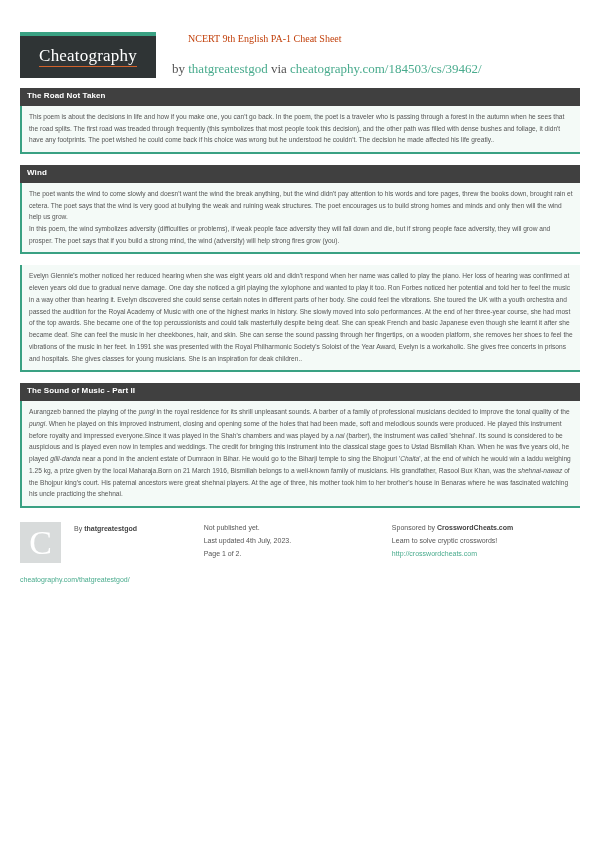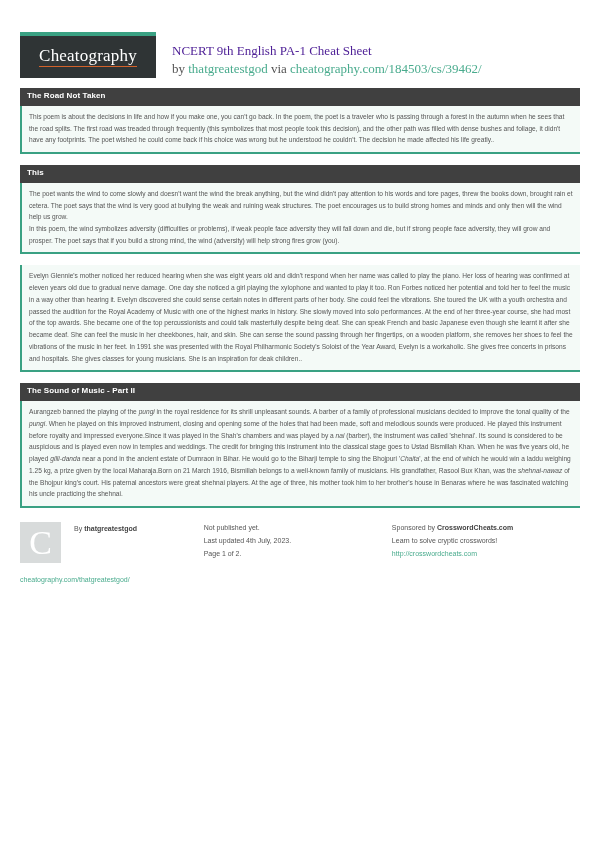--- a/index.html
+++ b/index.html
@@ -54,25 +54,25 @@
     background-repeat: no-repeat;
     background-size: 100% 1.5px;
     background-position: 0 100%;
   }
   .title-block {
     margin-left: 16px;
     padding-top: 2px;
   }
   .doc-title {
     font-family: "Liberation Serif", serif;
-    font-size: 13px;
-    color: #4c1d95;
+    font-size: 10px;
+    color: #c2410c;
     line-height: 1.25;
     font-weight: normal;
-    margin: 0;
+    margin: 16px;
   }
   .byline {
     font-family: "Liberation Serif", serif;
     font-size: 13px;
     color: #555555;
     margin-top: 2px;
     line-height: 1.3;
   }
   .byline a, .link {
     color: #49ab8d;
@@ -168,21 +168,21 @@
   </div>
 
   <div id="sections-root">
       <div class="section">
         <div class="section-header">The Road Not Taken</div>
         <div class="section-body">
           <p>This poem is about the decisions in life and how if you make one, you can't go back. In the poem, the poet is a traveler who is passing through a forest in the autumn when he sees that the road splits. The first road was treaded through frequently (this symbolizes that most people took this decision), and the other path was filled with dense bushes and foliage, it didn't have any footprints. The poet wished he could come back if his choice was wrong but he understood he couldn't. The decision he made affected his life greatly..</p>
         </div>
       </div>
       <div class="section">
-        <div class="section-header">This</div>
+        <div class="section-header">Wind</div>
         <div class="section-body">
           <p>The poet wants the wind to come slowly and doesn't want the wind the break anything, but the wind didn't pay attention to his words and tore pages, threw the books down, brought rain et cetera. The poet says that the wind is very good at bullying the weak and ruining weak structures. The poet encourages us to build strong homes and minds and only then will the wind help us grow.</p>
           <p>In this poem, the wind symbolizes adversity (difficulties or problems), if weak people face adversity they will fall down and die, but if strong people face adversity, they will grow and prosper. The poet says that if you build a strong mind, the wind (adversity) will help strong fires grow (you).</p>
         </div>
       </div>
       <div class="section">
         <div class="section-body">
           <p>Evelyn Glennie's mother noticed her reduced hearing when she was eight years old and didn't respond when her name was called to play the piano. Her loss of hearing was confirmed at eleven years old due to gradual nerve damage. One day she noticed a girl playing the xylophone and wanted to play it too. Ron Forbes noticed her potential and told her to feel the music in a way other than hearing it. Evelyn discovered she could sense certain notes in different parts of her body. She could feel the vibrations. She toured the UK with a youth orchestra and passed the audition for the Royal Academy of Music with one of the highest marks in history. She slowly moved into solo performances. At the end of her three-year course, she had most of the top awards. She became one of the top percussionists and could talk masterfully despite being deaf. She can speak French and basic Japanese even though she learnt it after she became deaf. She can feel the music in her cheekbones, hair, and skin. She can sense the sound passing through her fingertips, on a wooden platform, she removes her shoes to feel the vibrations of the music in her feet. In 1991 she was presented with the Royal Philharmonic Society's Soloist of the Year Award, Evelyn is a workaholic. She gives free concerts in prisons and hospitals. She gives classes for young musicians. She is an inspiration for deak children..</p>
         </div>
       </div>

